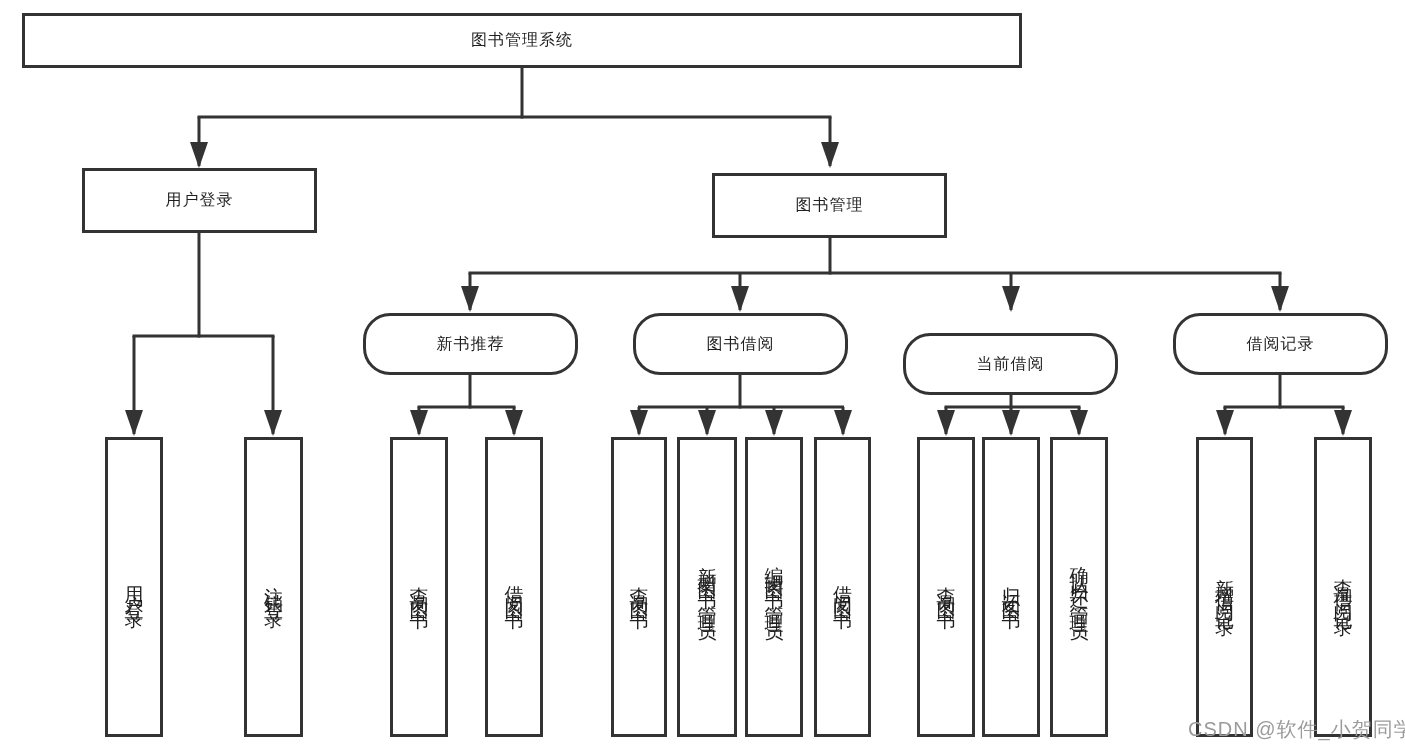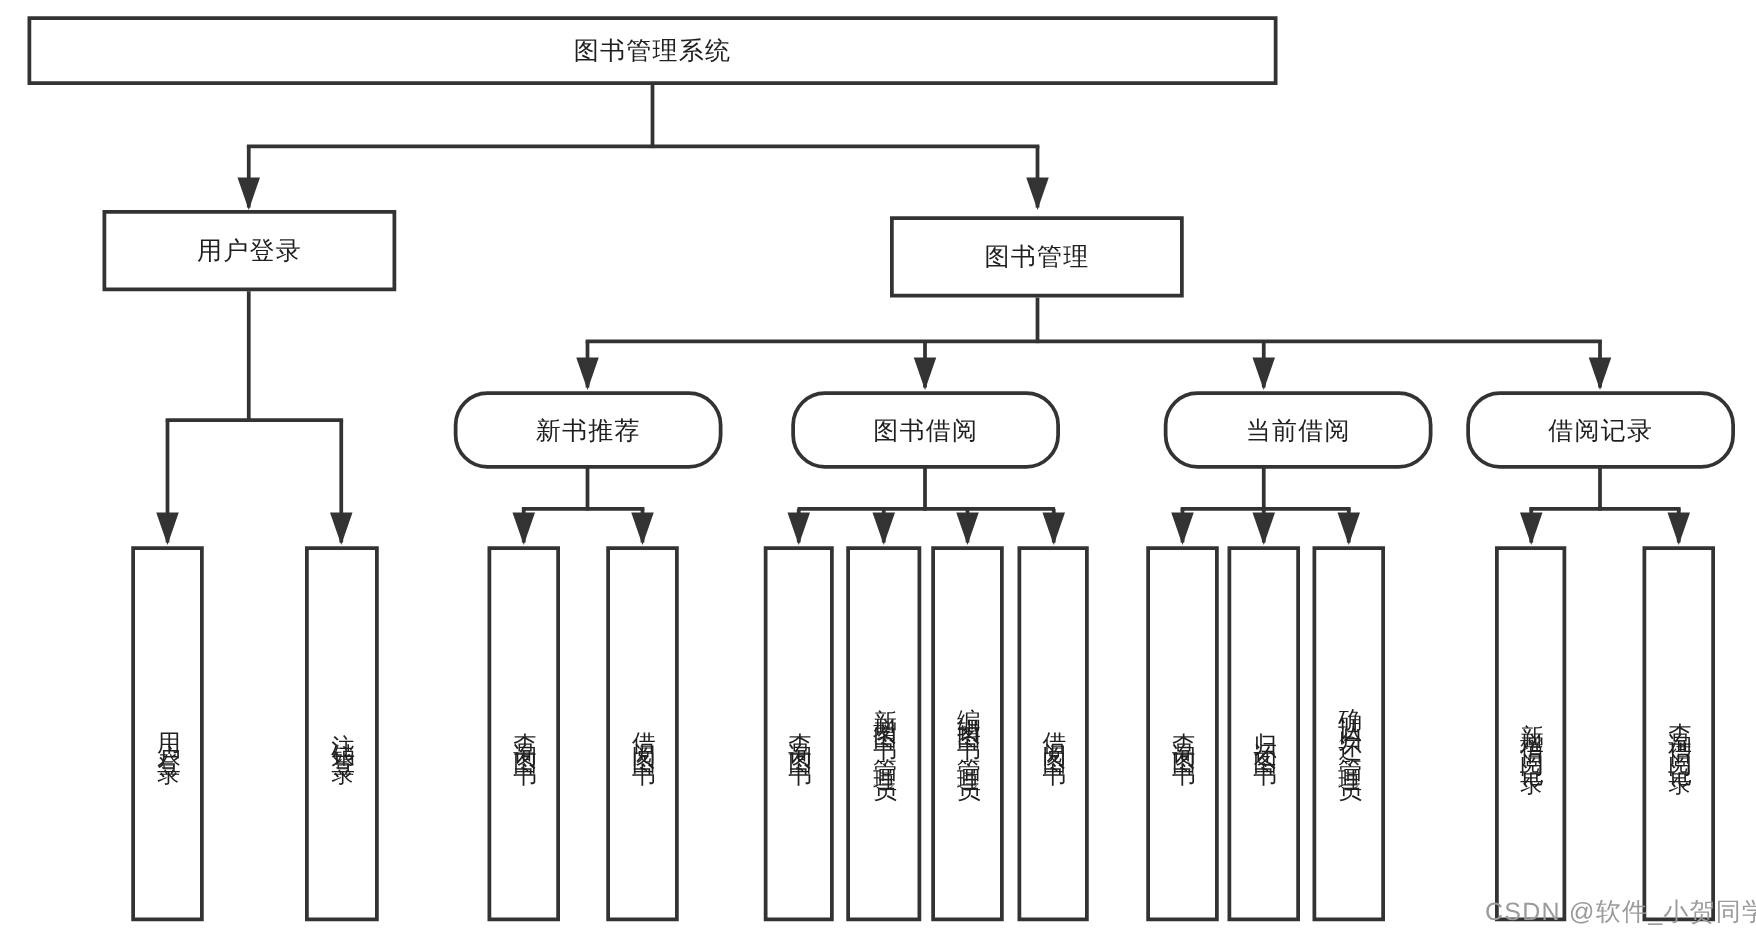--- a/index.html
+++ b/index.html
@@ -22,31 +22,31 @@
   }
   .node {
     position: absolute;
     box-sizing: border-box;
     border: 3px solid #333333;
     background: #ffffff;
     display: flex;
     align-items: center;
     justify-content: center;
     color: #1f1f1f;
-    font-size: 20px;
+    font-size: 16px;
     letter-spacing: 1px;
     z-index: 2;
   }
   .node-root   { left: 22px;   top: 13px;  width: 1000px; height: 55px; }
   .node-l2-a   { left: 82px;   top: 168px; width: 235px;  height: 65px; }
   .node-l2-b   { left: 712px;  top: 173px; width: 235px;  height: 65px; }
   .node-l3     { top: 313px; height: 62px; width: 215px; border-radius: 27px; }
   .node-l3-a   { left: 363px; }
   .node-l3-b   { left: 633px; text-align: right; }
-  .node-l3-c   { left: 931px; }
+  .node-l3-c   { left: 903px; margin-top: 20px; }
   .node-l3-d   { left: 1173px; }
   .leaf {
     position: absolute;
     box-sizing: border-box;
     border: 3px solid #333333;
     background: #ffffff;
     top: 437px;
     height: 300px;
     display: flex;
     align-items: center;

